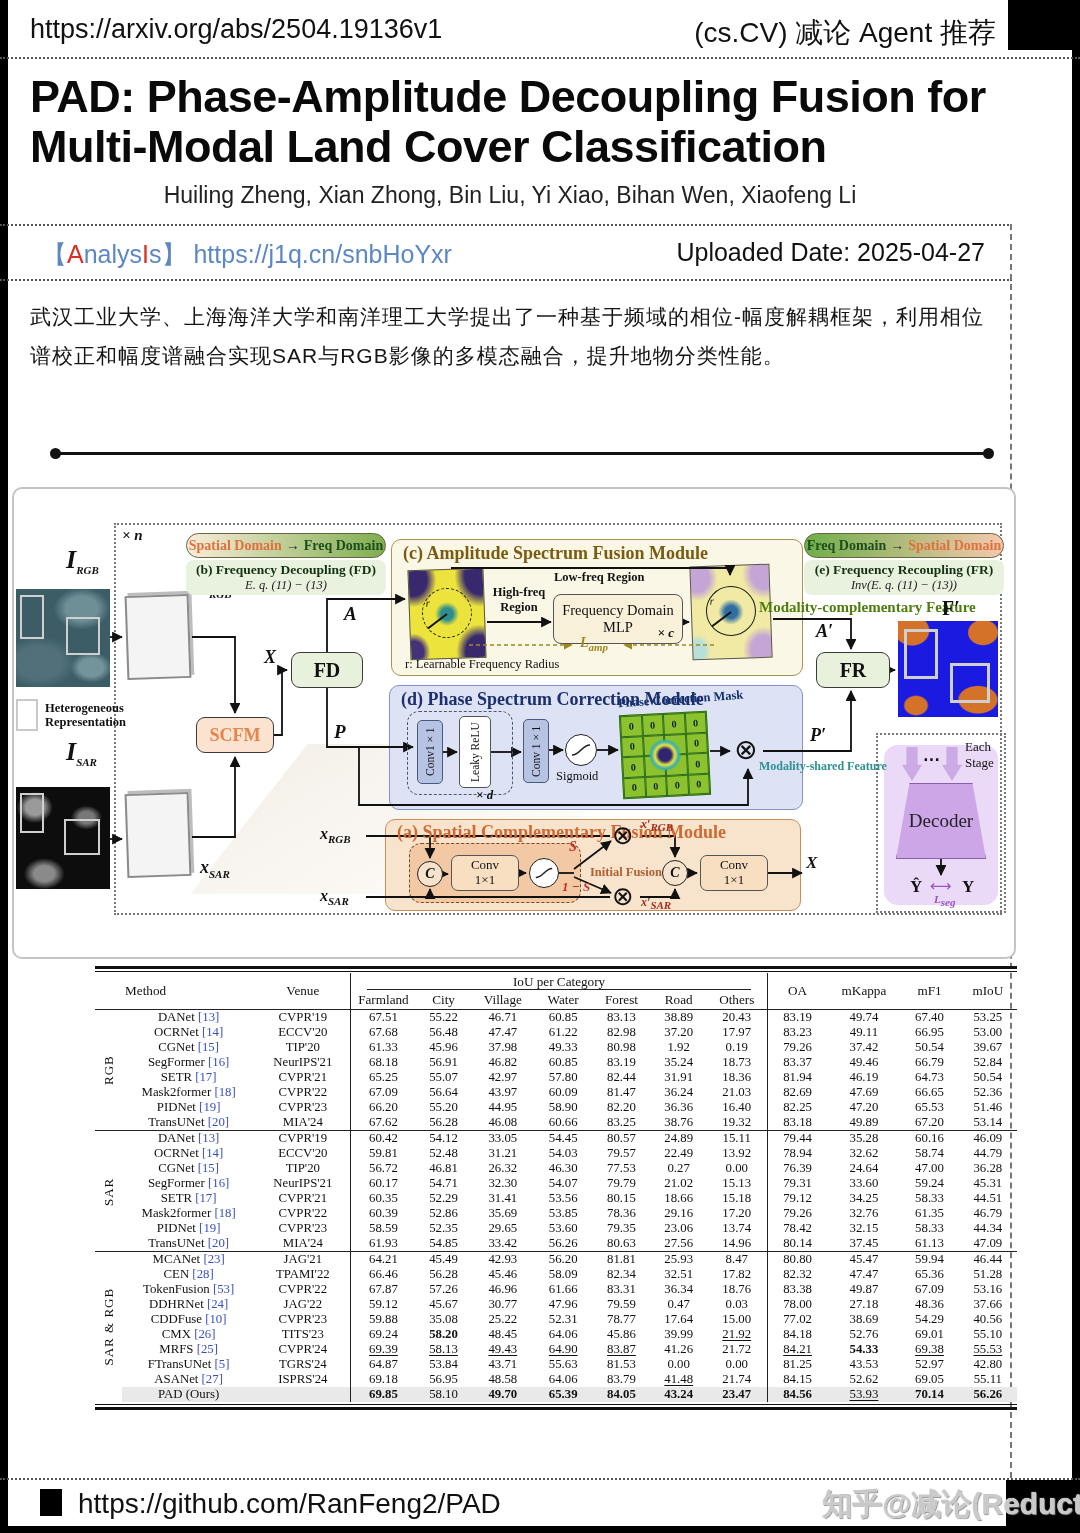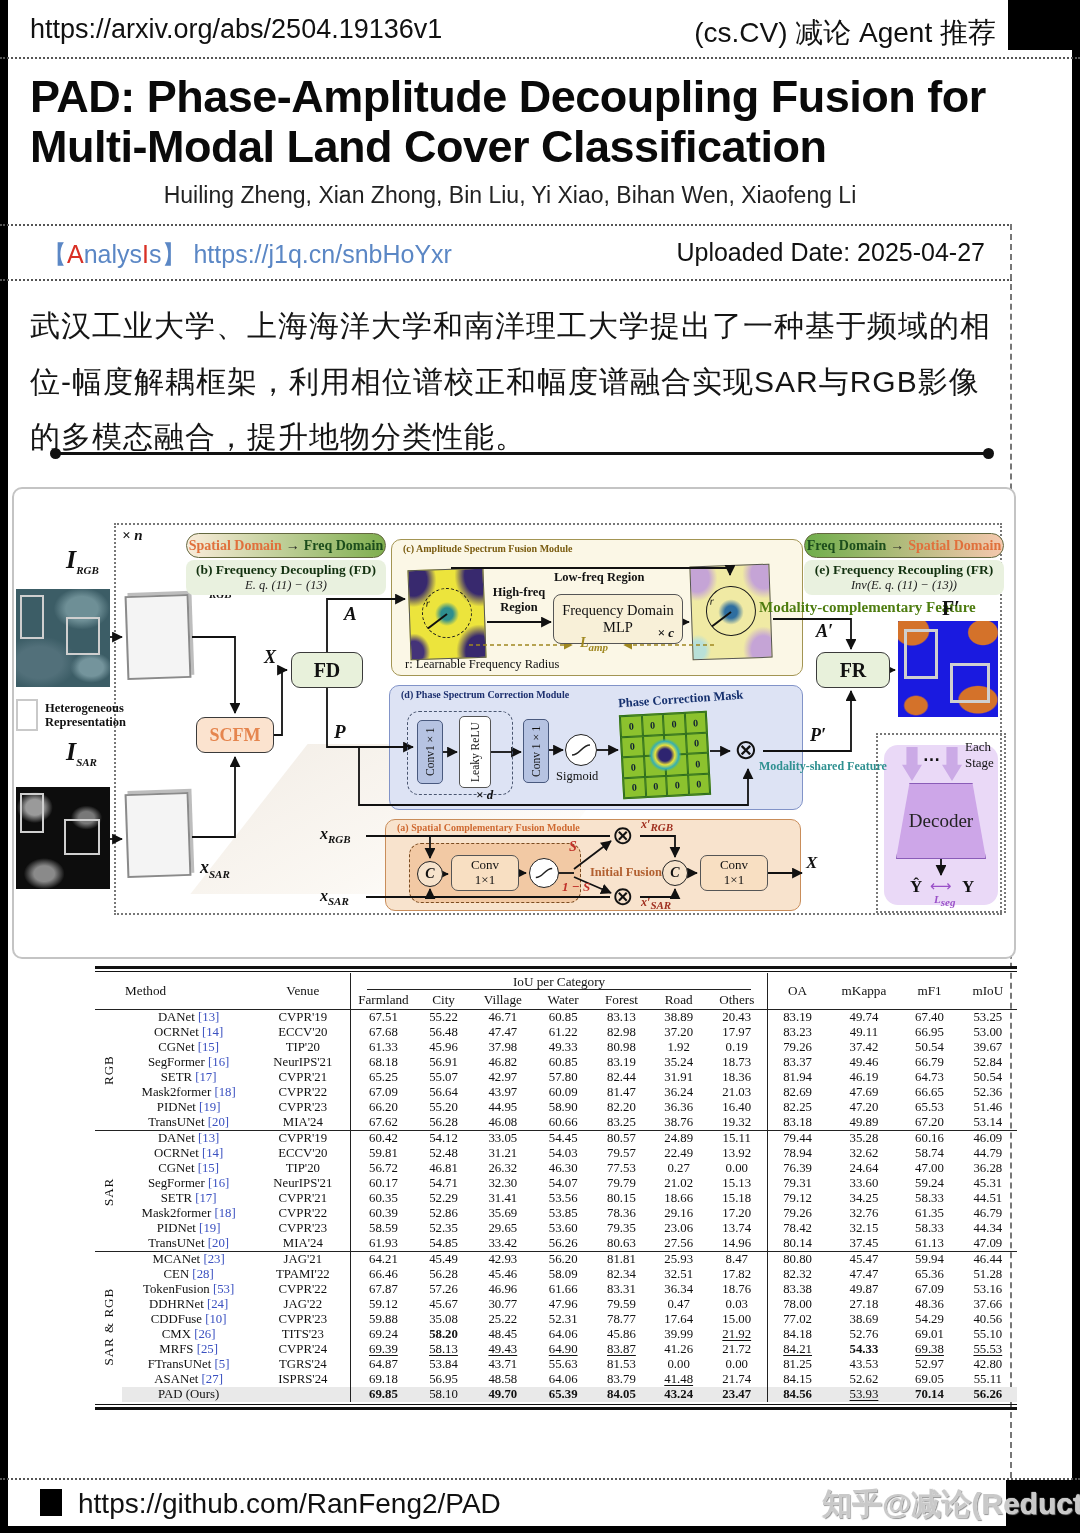--- a/index.html
+++ b/index.html
@@ -12,21 +12,21 @@
   
   .topurl{font-size:27px;color:#111;}
   .toptag{font-size:28px;color:#111;}
   
   .title{font-size:45px;font-weight:700;line-height:1.12;letter-spacing:-0.5px;color:#0a0a0a;}
   .authors{font-size:23px;color:#222;text-align:center;}
   .metaL{font-size:25px;}
   .metaL .bl{color:#5b87c5;} .metaL .rd{color:#d93025;}
   .metaL a{color:#5b87c5;text-decoration:none;}
   .metaR{font-size:25px;color:#111;}
-  .summary{font-size:30px;line-height:1.85;color:#151515;letter-spacing:1px;}
+  .summary{font-size:21px;line-height:1.85;color:#151515;letter-spacing:1px;}
   .divider{position:absolute;height:3px;background:#111;}
   .divider::before,.divider::after{content:"";position:absolute;top:-4px;width:11px;height:11px;border-radius:50%;background:#111;}
   .divider::before{left:-4px;} .divider::after{right:-4px;}
   
   .figpanel{position:absolute;left:12px;top:487px;width:1000px;height:468px;background:#fff;
     border:2px solid #c4c4c4;border-radius:10px;font-family:"Liberation Serif",serif;}
   .figpanel *{box-sizing:border-box;}
   .dottedbox{position:absolute;border:2px dotted #777;z-index:1;}
   .serifb{font-family:"Liberation Serif",serif;font-weight:bold;}
   .mi{font-family:"Liberation Serif",serif;font-style:italic;font-weight:bold;}
@@ -36,21 +36,21 @@
         font-size:14px;font-weight:bold;font-family:"Liberation Serif",serif;gap:4px;}
   .pill .sd{color:#e0703c;} .pill .fq{color:#1c4d1c;} .pill .ar{color:#222;}
   .hdrbox{position:absolute;z-index:6;background:#e9f1df;border-radius:8px;text-align:center;font-family:"Liberation Serif",serif;}
   .hdrbox .t{font-size:13.5px;font-weight:bold;color:#12310f;margin-top:2px;}
   .hdrbox .e{font-size:12.5px;font-style:italic;color:#222;}
   .imgph{position:absolute;z-index:2;}
   .grect{position:absolute;border:3px solid #cfcfcf;}
   .fmap{position:absolute;z-index:2;width:64px;height:84px;background:#f4f4f4;border:2px solid #8a8a8a;transform:rotate(-2deg);box-shadow:3px -3px 0 #bdbdbd;}
   .nodebox{position:absolute;z-index:6;display:flex;align-items:center;justify-content:center;border-radius:9px;font-family:"Liberation Serif",serif;font-weight:bold;}
   .module{position:absolute;z-index:2;border-radius:10px;}
-  .mtitle{position:absolute;z-index:6;font-family:"Liberation Serif",serif;font-weight:bold;font-size:10px;white-space:nowrap;}
+  .mtitle{position:absolute;z-index:6;font-family:"Liberation Serif",serif;font-weight:bold;font-size:18px;white-space:nowrap;}
   .slabel{position:absolute;z-index:6;font-family:"Liberation Serif",serif;font-weight:bold;font-size:12.5px;white-space:nowrap;}
   .vtext{position:absolute;z-index:6;writing-mode:vertical-rl;transform:rotate(180deg);text-align:center;
          font-family:"Liberation Serif",serif;font-size:11.5px;display:flex;align-items:center;justify-content:center;}
   .circle{position:absolute;z-index:6;border:1.5px solid #222;border-radius:50%;background:#fff;display:flex;align-items:center;justify-content:center;}
   .otimes{position:absolute;z-index:6;font-family:"DejaVu Sans",sans-serif;font-size:28px;line-height:1;color:#111;}
   .spec{position:absolute;z-index:2;border:1px solid #555;}
   .spec .circ{position:absolute;border-radius:50%;}
   .spec .rline{position:absolute;height:2px;background:#101010;transform-origin:left center;}
   .spec .rlab{position:absolute;font-family:"Liberation Serif",serif;font-style:italic;font-size:11px;color:#101010;}
   .maskgrid{position:absolute;z-index:6;display:grid;grid-template-columns:repeat(4,1fr);grid-template-rows:repeat(4,1fr);

